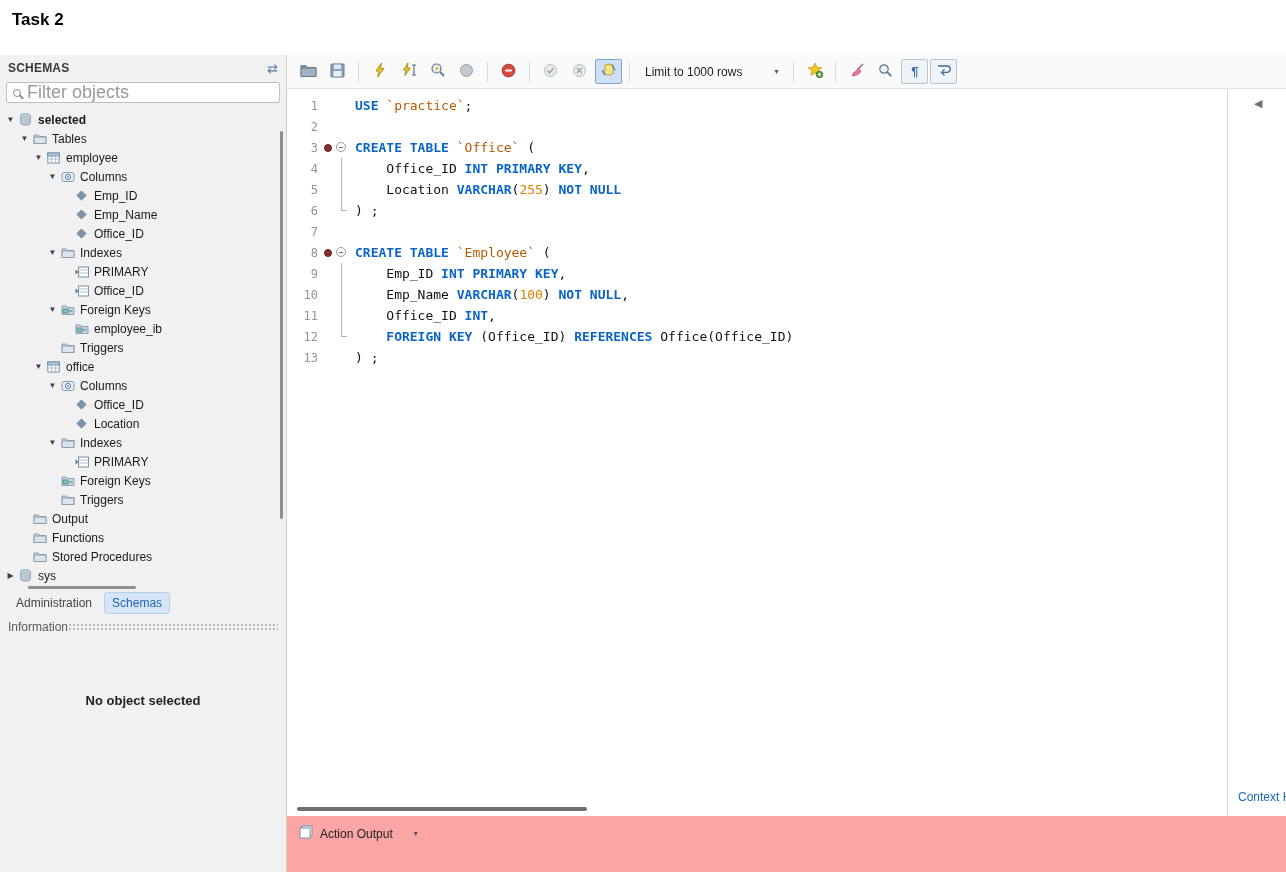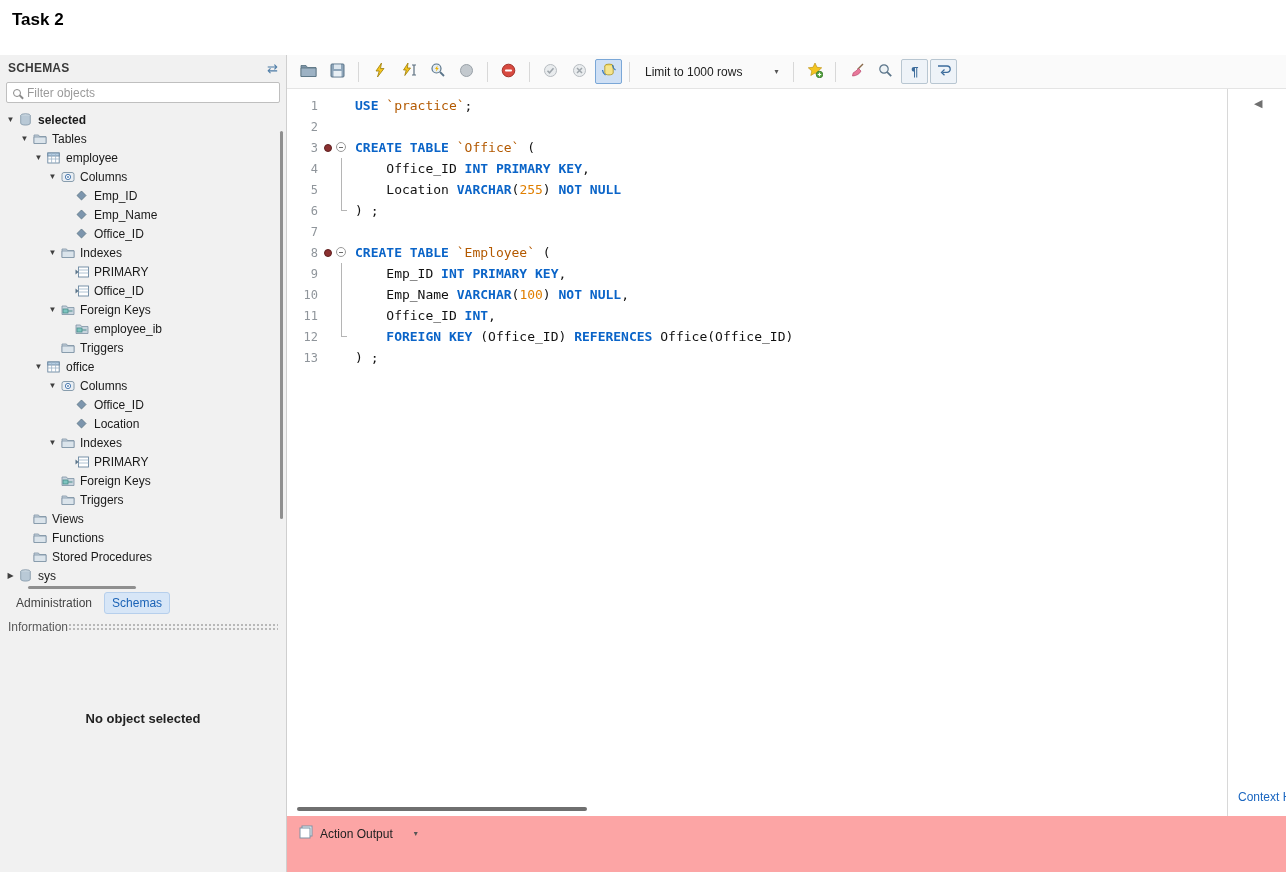--- a/index.html
+++ b/index.html
@@ -14,21 +14,21 @@
   .sidebar { width:287px; flex:none; background:#f1f1f1; border-right:1px solid #cfcfcf;
     position:relative; display:flex; flex-direction:column; overflow:hidden; }
   .sidebar-header { height:26px; display:flex; align-items:center; justify-content:space-between; padding:0 8px; }
   .sidebar-title { font-size:12px; font-weight:bold; color:#3a3a3a; letter-spacing:.2px; }
   .refresh { color:#4f7ea8; font-size:13px; cursor:pointer; }
   .filter-box { margin:1px 6px 5px; background:#fff; border:1px solid #bfbfbf; border-radius:2px;
     height:21px; display:flex; align-items:center; padding:0 6px; gap:6px; }
   .mag { width:8px; height:8px; border:1.5px solid #8a8a8a; border-radius:50%; position:relative; flex:none; }
   .mag::after { content:""; position:absolute; width:5px; height:1.5px; background:#8a8a8a;
     transform:rotate(45deg); right:-4px; bottom:-2px; }
-  .filter-input { border:none; outline:none; flex:1; font-size:12px; color:#333; background:transparent; }
+  .filter-input { border:none; outline:none; flex:1; font-size:18px; color:#333; background:transparent; }
   .filter-input::placeholder { color:#9a9a9a; }
 
   .tree { height:481px; flex:none; padding-top:2px; overflow:hidden; }
   .tree-row { display:flex; align-items:center; height:19px; font-size:12px; color:#1a1a1a;
     white-space:nowrap; cursor:default; }
   .tree-arrow { width:13px; flex:none; font-size:8px; color:#3f3f3f; text-align:center; }
   .tree-icon { width:17px; height:14px; flex:none; display:inline-flex; align-items:center;
     justify-content:center; margin-right:4px; }
   .tree-label.bold { font-weight:bold; }
 
@@ -39,21 +39,21 @@
   .side-tab { font-size:12px; color:#444; padding:4px 8px; border-radius:3px; cursor:pointer; }
   .side-tab.active { background:#d7e6f7; color:var(--c-tab_active,#1b63b6); border:1px solid #b6cfec; padding:3px 7px; }
 
   .section-header { height:22px; display:flex; align-items:center; padding:0 8px; flex:none; }
   .section-title { font-size:12px; color:#5a5a5a; flex:none; }
   .dots { flex:1; height:9px;
     background-image:radial-gradient(circle, #b8b8b8 1px, transparent 1.2px);
     background-size:4px 4px; }
 
   .info-body { flex:1; position:relative; }
-  .empty-msg { margin-top:73px; text-align:center; font-size:13px; font-weight:bold; color:#222; }
+  .empty-msg { margin-top:55px; text-align:center; font-size:13px; font-weight:bold; color:#222; }
 
   
   .main-col { flex:1; display:flex; flex-direction:column; min-width:0; background:#fff; }
 
   .toolbar { height:34px; flex:none; display:flex; align-items:center; padding:0 8px; gap:2px;
     background:#fafafa; border-bottom:1px solid #e4e4e4; }
   .tb-btn { width:27px; height:25px; display:flex; align-items:center; justify-content:center;
     border:1px solid transparent; border-radius:2px; background:transparent; cursor:pointer; flex:none; }
   .tb-btn.boxed { border:1px solid #b8c6d1; background:#eef3f8; }
   .tb-btn.pressed { border:1px solid #7aa7d7; background:#cfe0f5; }
@@ -331,21 +331,21 @@
           <span class="tree-label">Triggers</span>
         </div>
         <div class="tree-row" style="padding-left: 18px;">
           <span class="tree-arrow"></span>
           <span class="tree-icon">
             <svg width="14" height="12" viewBox="0 0 14 12">
               <path d="M1 2h4.5l1 1.5H13v7H1z" fill="#c8d4de" stroke="#7d93a5" stroke-width="0.8"></path>
               <path d="M1 4h12v6.5H1z" fill="#dbe4eb" stroke="#7d93a5" stroke-width="0.8"></path>
             </svg>
           </span>
-          <span class="tree-label">Views</span>
+          <span class="tree-label">Output</span>
         </div>
         <div class="tree-row" style="padding-left: 18px;">
           <span class="tree-arrow"></span>
           <span class="tree-icon">
             <svg width="14" height="12" viewBox="0 0 14 12">
               <path d="M1 2h4.5l1 1.5H13v7H1z" fill="#c8d4de" stroke="#7d93a5" stroke-width="0.8"></path>
               <path d="M1 4h12v6.5H1z" fill="#dbe4eb" stroke="#7d93a5" stroke-width="0.8"></path>
             </svg>
           </span>
           <span class="tree-label">Functions</span>

